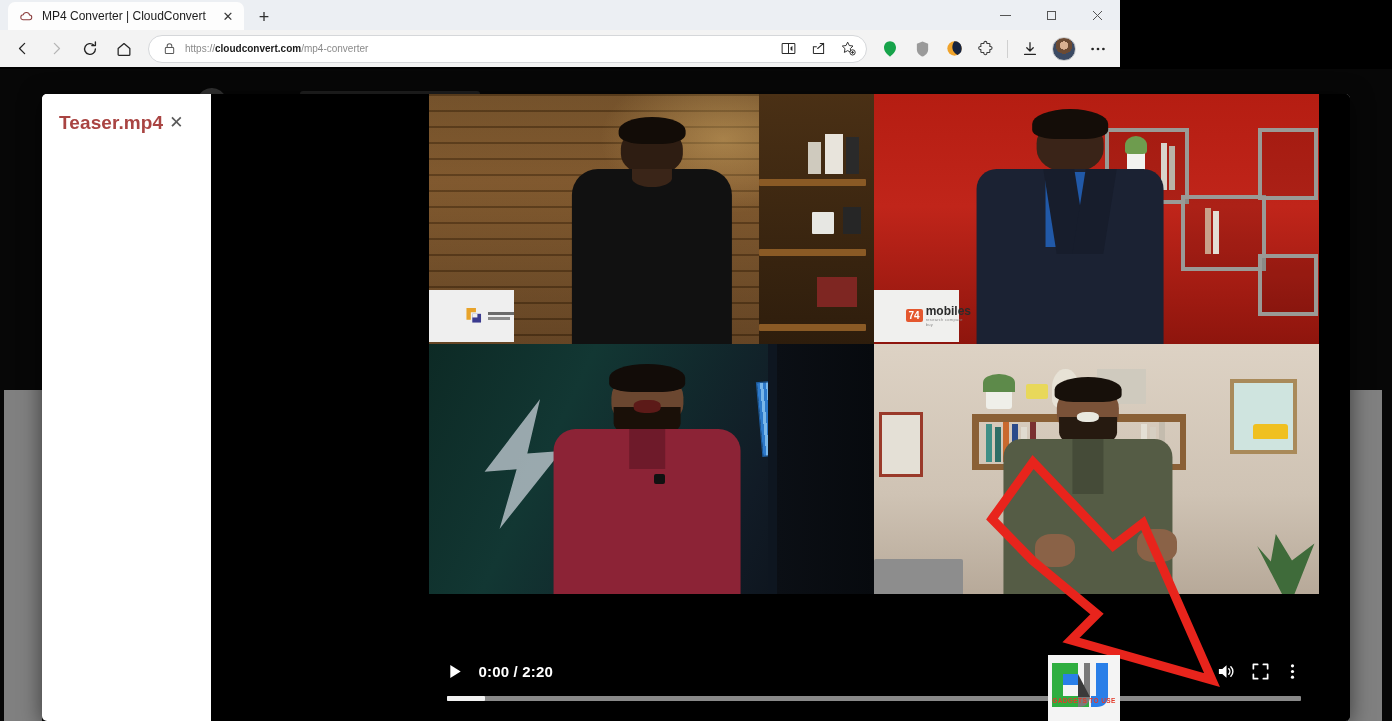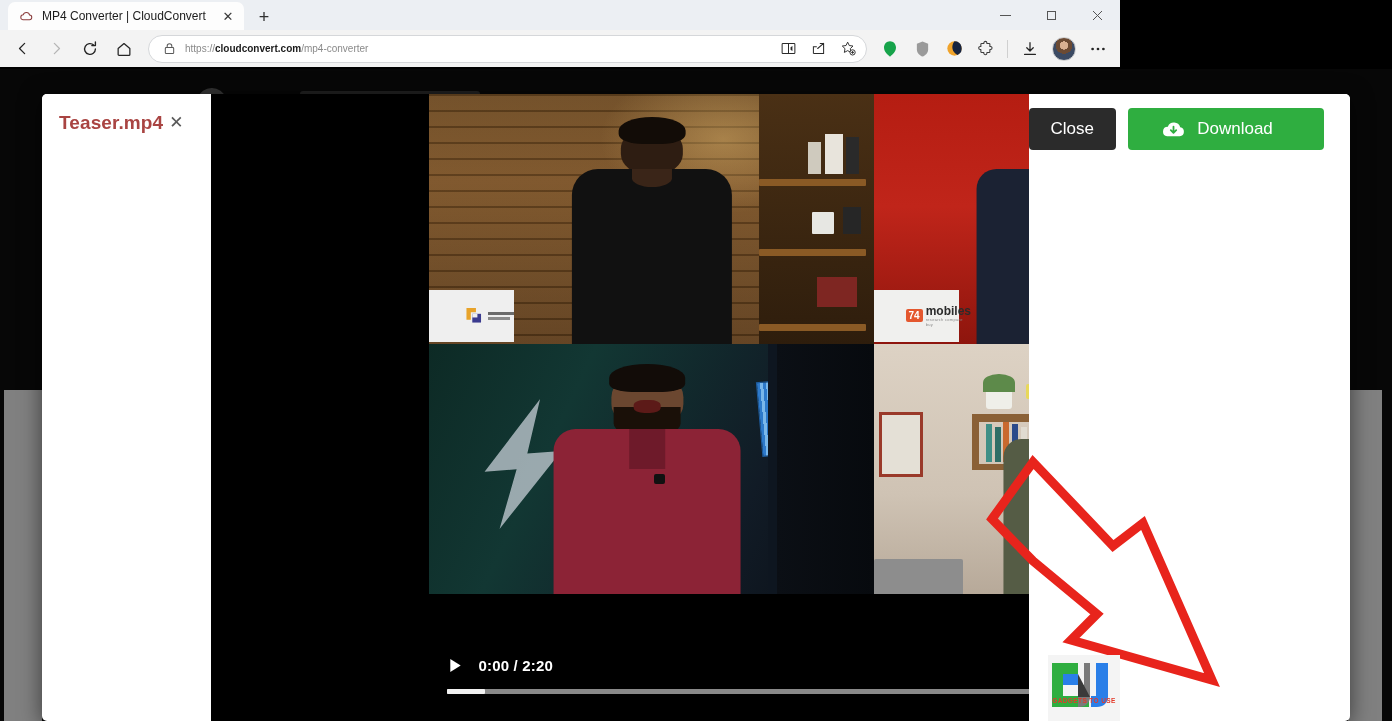--- a/index.html
+++ b/index.html
@@ -192,21 +192,21 @@
   .book { position:absolute; bottom:0; width:6px; }
   .frame { position:absolute; border:3px solid #9a3a2a; background:#e4e0d6; }
   .poster { position:absolute; border:4px solid #a98a5a; background:#cfe4df; }
   .plantpot { position:absolute; background:#efefe9; border-radius:0 0 3px 3px; }
   .plant { position:absolute; background:#5d8a4a; border-radius:50% 50% 0 0; }
 
   
   .vcontrols {
     position: absolute; left: 218px; right: 0; bottom: 0;
     width: 890px; height: 72px;
-    display: flex; flex-direction: column; justify-content: flex-start;
+    display: flex; flex-direction: column; justify-content: center;
     pointer-events: none;
   }
   .vc-row {
     display: flex; align-items: center; gap: 14px;
     padding: 0 18px 8px 18px; height: 40px;
   }
   .vc-icon { color:#fff; display:flex; align-items:center; justify-content:center; }
   .vc-time { color:#fff; font-size:15px; font-weight:600; letter-spacing:.2px; }
   .vc-spacer { flex:1 1 auto; }
   .vc-progress {
@@ -546,32 +546,20 @@
                 </svg>
               </span>
             </div>
             <div class="vc-progress">
               <div class="played"></div>
             </div>
           </div>
         </div>
       </div>
 
-      <div class="modal-foot">
-        <button class="btn btn-close">Close</button>
-        <button class="btn btn-download">
-          <span style="display:flex;align-items:center;">
-            <svg width="25" height="20" viewBox="0 0 26 20">
-              <path d="M6.4 17.6a5 5 0 0 1 .7-9.95A6.8 6.8 0 0 1 20 8.3a4.7 4.7 0 0 1-.5 9.3z" fill="#fff"></path>
-              <path d="M13 7.6v6.2M10.2 11.2L13 14l2.8-2.8" fill="none" stroke="#2fae40" stroke-width="1.9" stroke-linecap="round" stroke-linejoin="round"></path>
-            </svg>
-          </span>
-          <span>Download</span>
-        </button>
-      </div>
     </div>
   </div>
 
   <svg class="annot" viewBox="0 0 1392 721">
     <path d="M992 519 L1033 462 L1113 546 L1143 523 L1212 680 L1071 640 L1097 614 L1033 561 Z" fill="none" stroke="#e8241c" stroke-width="9" stroke-linejoin="miter"></path>
   </svg>
 
   <div class="watermark">
     <svg width="72" height="66" viewBox="0 0 72 66">
       <rect x="0" y="0" width="72" height="66" fill="#f4f4f4"></rect>

